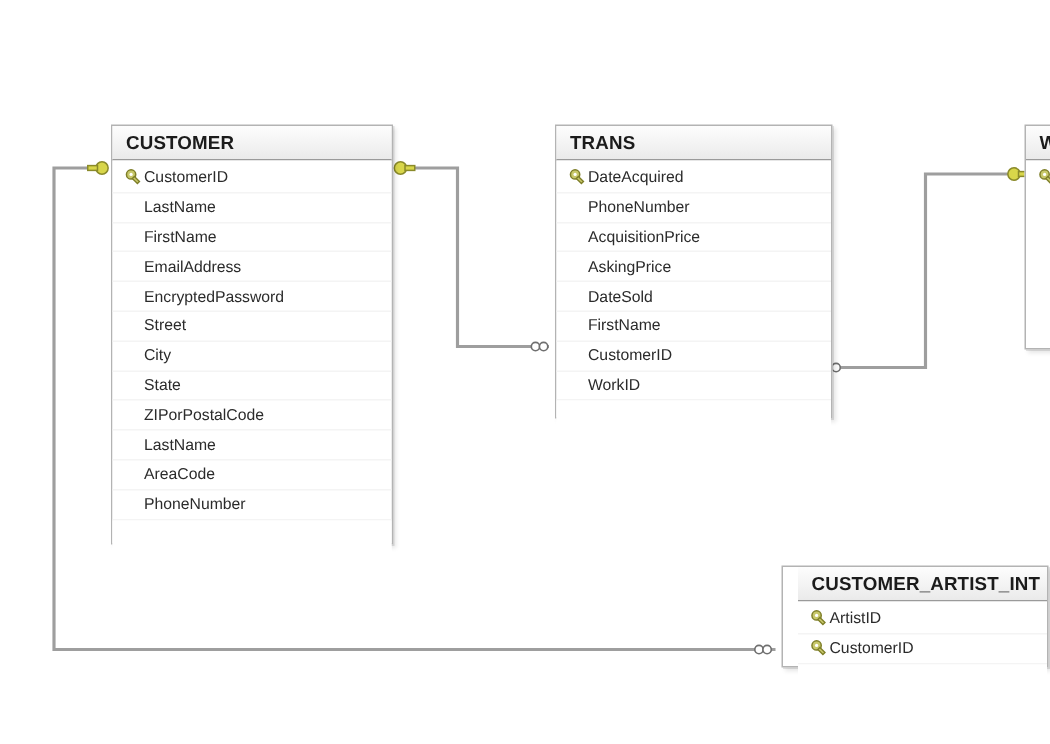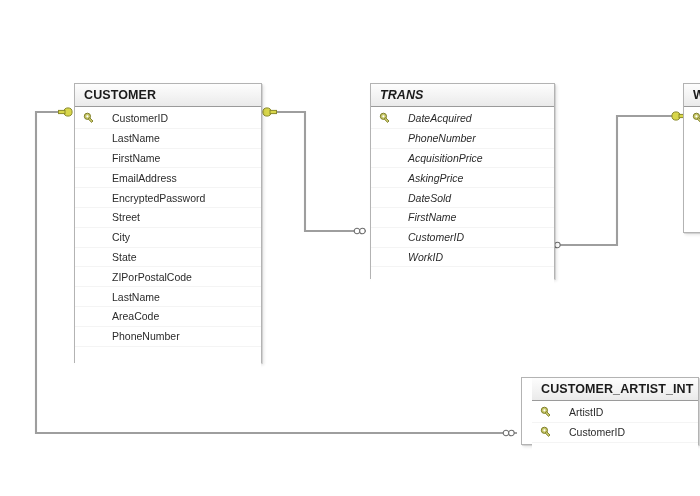--- a/index.html
+++ b/index.html
@@ -34,21 +34,21 @@
   .row{
     display:flex;align-items:center;
     height:18.8px;
     padding-left:8px;
     border-bottom:1px solid #f4f4f4;
     white-space:nowrap;
   }
   .row:last-child{border-bottom:0;}
   .row .fname{
     font-size:10.5px;color:#2b2b2b;
-    margin-left:16px;line-height:12px;
+    margin-left:0;line-height:12px;
   }
   .keyslot{width:13px;height:13px;flex:0 0 13px;display:block;}
 
   
   .filler{background:#fff;}
 </style>
 </head>
 <body>
 
 <div id="canvas">
@@ -139,21 +139,21 @@
       </div>
       <div class="row">
         <span class="keyslot"></span>
         <span class="fname">PhoneNumber</span>
       </div>
 
       <div class="filler" style="height:28px;"></div>
     </div>
   </div>
 
-  <div class="tbl" style="left:370px;top:83px;width:185px;height:196px;font-style:italic;">
+  <div class="tbl" style="left:370px;top:83px;width:185px;height:196px;">
     <div class="hdr">TRANS</div>
     <div class="body">
 
       <div class="row">
         <svg class="keyslot" viewBox="0 0 13 13">
           <circle cx="4.4" cy="4.3" r="3.1" fill="#c8c86a" stroke="#7e7e28" stroke-width="1"></circle>
           <circle cx="4.4" cy="4.3" r="1.1" fill="#ffffff"></circle>
           <path d="M6.6 5.6 L10 9.0 L8.6 10.4 L5.2 7.0 Z" fill="#c8c86a" stroke="#7e7e28" stroke-width=".9"></path>
         </svg>
         <span class="fname">DateAcquired</span>

